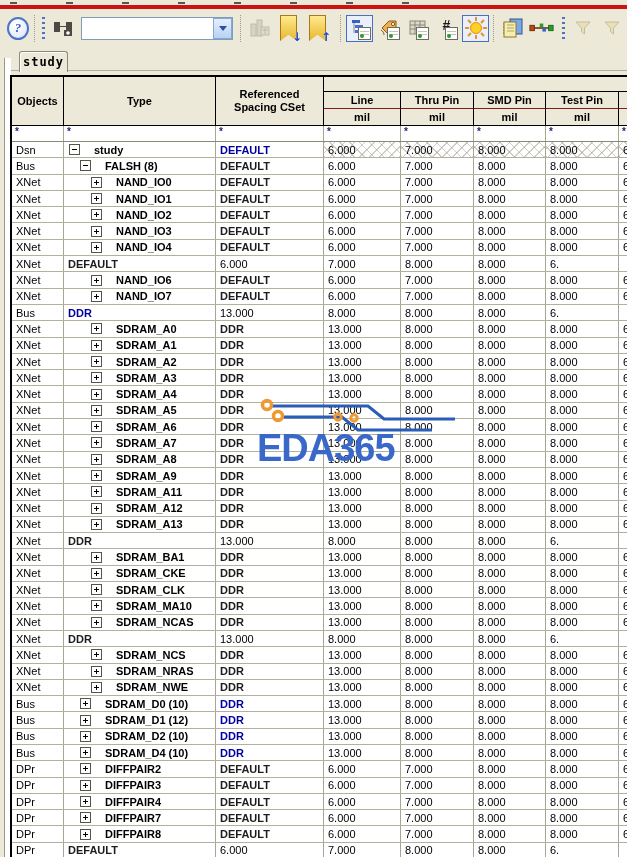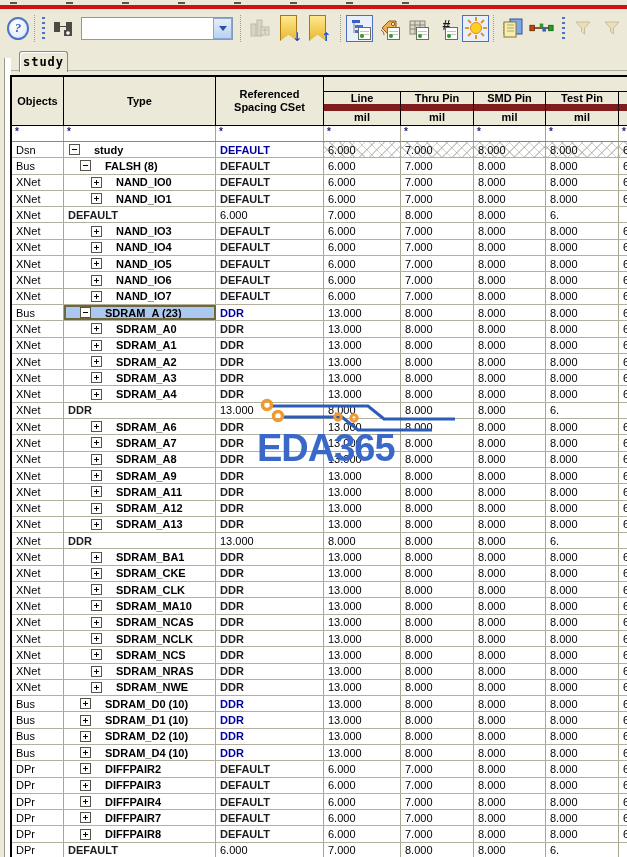--- a/index.html
+++ b/index.html
@@ -60,21 +60,21 @@
     border-bottom:1px solid #000;box-sizing:border-box;}
   .hcell{border-right:1px solid #000;display:flex;align-items:center;justify-content:center;
     text-align:center;font-weight:700;font-size:11px;box-sizing:border-box;line-height:13px;}
   .hright{display:flex;flex-direction:column;}
   .hgroup{height:15px;border-bottom:1px solid #000;box-sizing:border-box;}
   .hlabels,.hunits{display:grid;grid-template-columns:77px 73px 72px 73px 60px;box-sizing:border-box;}
   .hlabels{height:17px;}
   .hunits{height:16px;}
   .hlabels .hc,.hunits .hc{border-right:1px solid #000;display:flex;align-items:center;justify-content:center;
     font-weight:700;font-size:11px;box-sizing:border-box;}
-  .hlabels .hc{border-bottom:7px solid #7f1d1d;}
+  .hlabels .hc{border-bottom:1px solid #7f1d1d;}
   #filter-row{height:16px;background:#fff;border-bottom:1px solid #8a8878;box-sizing:border-box;}
   #filter-row .fc{border-right:1px solid #a8a593;font:700 10px/10px "Liberation Sans",sans-serif;
     color:#1a1a6e;padding:1px 0 0 3px;box-sizing:border-box;}
   .trow{height:16.3px;box-sizing:border-box;border-bottom:1px solid #b3b0a0;}
   .trow .c{border-right:1px solid #a8a593;display:flex;align-items:center;overflow:hidden;
     box-sizing:border-box;font-size:11px;}
   .c-type{padding-left:4px;font-weight:400;color:#000;}
   .c-obj{position:relative;}
   .c-obj.sel{background:#abc8f0;outline:2px solid #6e683a;outline-offset:-2px;}
   .olabel{font-weight:700;margin-left:14px;color:#000;}
@@ -290,20 +290,24 @@
     <div class="c c-cset">DEFAULT</div>
     <div class="c c-num">6.000</div>
     <div class="c c-num">7.000</div>
     <div class="c c-num">8.000</div>
     <div class="c c-num">8.000</div>
     <div class="c c-num c-last">6.</div>
   </div>
 
   <div class="trow gridcols">
     <div class="c c-type">XNet</div>
+    <div class="c c-obj">
+      <span class="eb plus" style="margin-left: 27px;"></span>
+      <span class="olabel">NAND_IO2</span>
+    </div>
     <div class="c c-cset">DEFAULT</div>
     <div class="c c-num">6.000</div>
     <div class="c c-num">7.000</div>
     <div class="c c-num">8.000</div>
     <div class="c c-num">8.000</div>
     <div class="c c-num c-last">6.</div>
   </div>
 
   <div class="trow gridcols">
     <div class="c c-type">XNet</div>
@@ -328,24 +332,20 @@
     <div class="c c-cset">DEFAULT</div>
     <div class="c c-num">6.000</div>
     <div class="c c-num">7.000</div>
     <div class="c c-num">8.000</div>
     <div class="c c-num">8.000</div>
     <div class="c c-num c-last">6.</div>
   </div>
 
   <div class="trow gridcols">
     <div class="c c-type">XNet</div>
-    <div class="c c-obj">
-      <span class="eb plus" style="margin-left: 27px;"></span>
-      <span class="olabel">NAND_IO5</span>
-    </div>
     <div class="c c-cset">DEFAULT</div>
     <div class="c c-num">6.000</div>
     <div class="c c-num">7.000</div>
     <div class="c c-num">8.000</div>
     <div class="c c-num">8.000</div>
     <div class="c c-num c-last">6.</div>
   </div>
 
   <div class="trow gridcols">
     <div class="c c-type">XNet</div>
@@ -370,24 +370,20 @@
     <div class="c c-cset">DEFAULT</div>
     <div class="c c-num">6.000</div>
     <div class="c c-num">7.000</div>
     <div class="c c-num">8.000</div>
     <div class="c c-num">8.000</div>
     <div class="c c-num c-last">6.</div>
   </div>
 
   <div class="trow gridcols">
     <div class="c c-type">Bus</div>
-    <div class="c c-obj sel">
-      <span class="eb minus" style="margin-left: 16px;"></span>
-      <span class="olabel">SDRAM_A (23)</span>
-    </div>
     <div class="c c-cset setval">DDR</div>
     <div class="c c-num">13.000</div>
     <div class="c c-num">8.000</div>
     <div class="c c-num">8.000</div>
     <div class="c c-num">8.000</div>
     <div class="c c-num c-last">6.</div>
   </div>
 
   <div class="trow gridcols">
     <div class="c c-type">XNet</div>
@@ -454,20 +450,24 @@
     <div class="c c-cset">DDR</div>
     <div class="c c-num">13.000</div>
     <div class="c c-num">8.000</div>
     <div class="c c-num">8.000</div>
     <div class="c c-num">8.000</div>
     <div class="c c-num c-last">6.</div>
   </div>
 
   <div class="trow gridcols">
     <div class="c c-type">XNet</div>
+    <div class="c c-obj">
+      <span class="eb plus" style="margin-left: 27px;"></span>
+      <span class="olabel">SDRAM_A5</span>
+    </div>
     <div class="c c-cset">DDR</div>
     <div class="c c-num">13.000</div>
     <div class="c c-num">8.000</div>
     <div class="c c-num">8.000</div>
     <div class="c c-num">8.000</div>
     <div class="c c-num c-last">6.</div>
   </div>
 
   <div class="trow gridcols">
     <div class="c c-type">XNet</div>
@@ -642,24 +642,20 @@
     <div class="c c-cset">DDR</div>
     <div class="c c-num">13.000</div>
     <div class="c c-num">8.000</div>
     <div class="c c-num">8.000</div>
     <div class="c c-num">8.000</div>
     <div class="c c-num c-last">6.</div>
   </div>
 
   <div class="trow gridcols">
     <div class="c c-type">XNet</div>
-    <div class="c c-obj">
-      <span class="eb plus" style="margin-left: 27px;"></span>
-      <span class="olabel">SDRAM_NCLK</span>
-    </div>
     <div class="c c-cset">DDR</div>
     <div class="c c-num">13.000</div>
     <div class="c c-num">8.000</div>
     <div class="c c-num">8.000</div>
     <div class="c c-num">8.000</div>
     <div class="c c-num c-last">6.</div>
   </div>
 
   <div class="trow gridcols">
     <div class="c c-type">XNet</div>
@@ -714,21 +710,21 @@
     <div class="c c-num">8.000</div>
     <div class="c c-num">8.000</div>
     <div class="c c-num">8.000</div>
     <div class="c c-num c-last">6.</div>
   </div>
 
   <div class="trow gridcols">
     <div class="c c-type">Bus</div>
     <div class="c c-obj">
       <span class="eb plus" style="margin-left: 16px;"></span>
-      <span class="olabel">SDRAM_D1 (10)</span>
+      <span class="olabel">SDRAM_D1 (12)</span>
     </div>
     <div class="c c-cset setval">DDR</div>
     <div class="c c-num">13.000</div>
     <div class="c c-num">8.000</div>
     <div class="c c-num">8.000</div>
     <div class="c c-num">8.000</div>
     <div class="c c-num c-last">6.</div>
   </div>
 
   <div class="trow gridcols">

